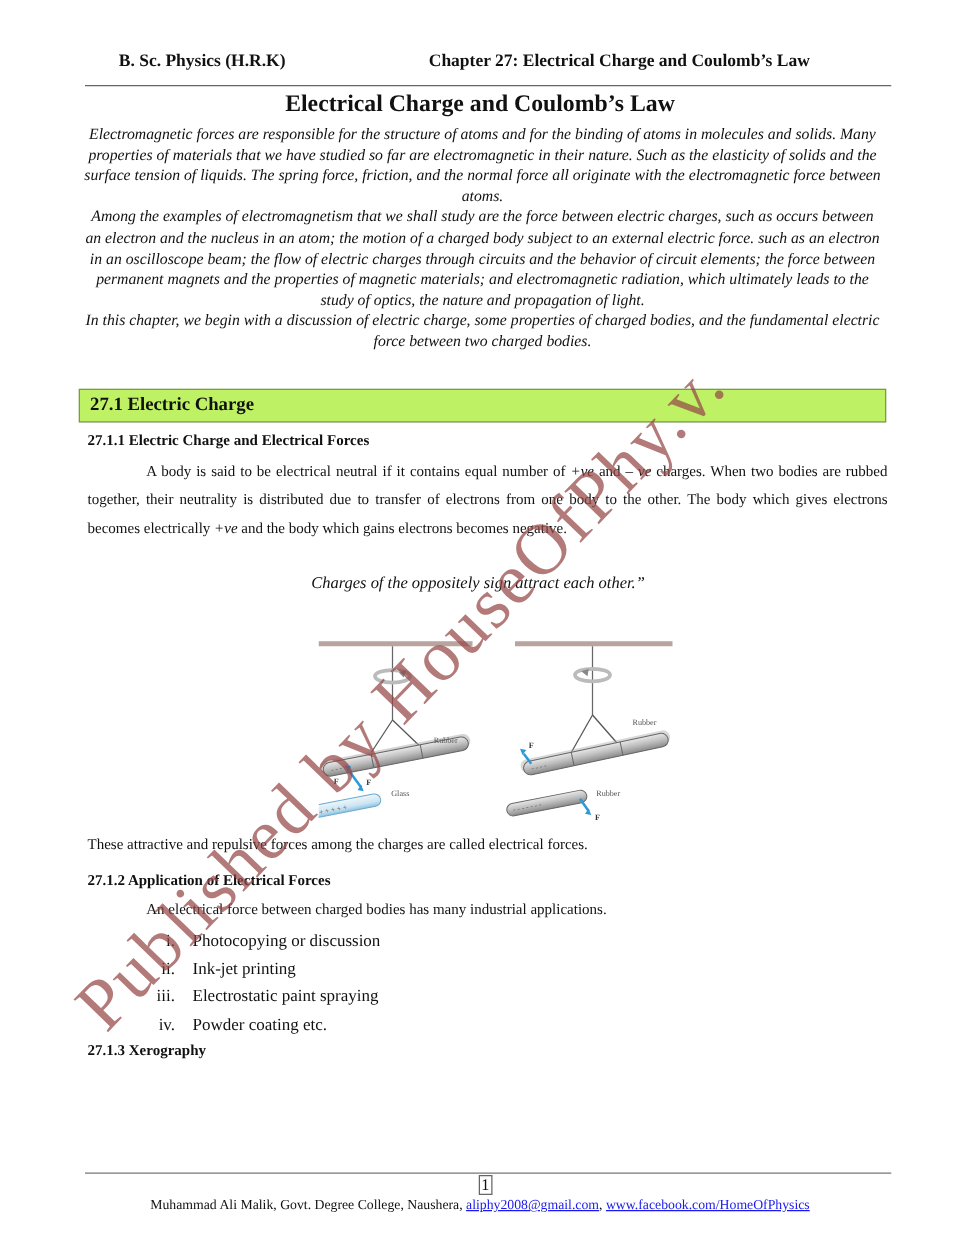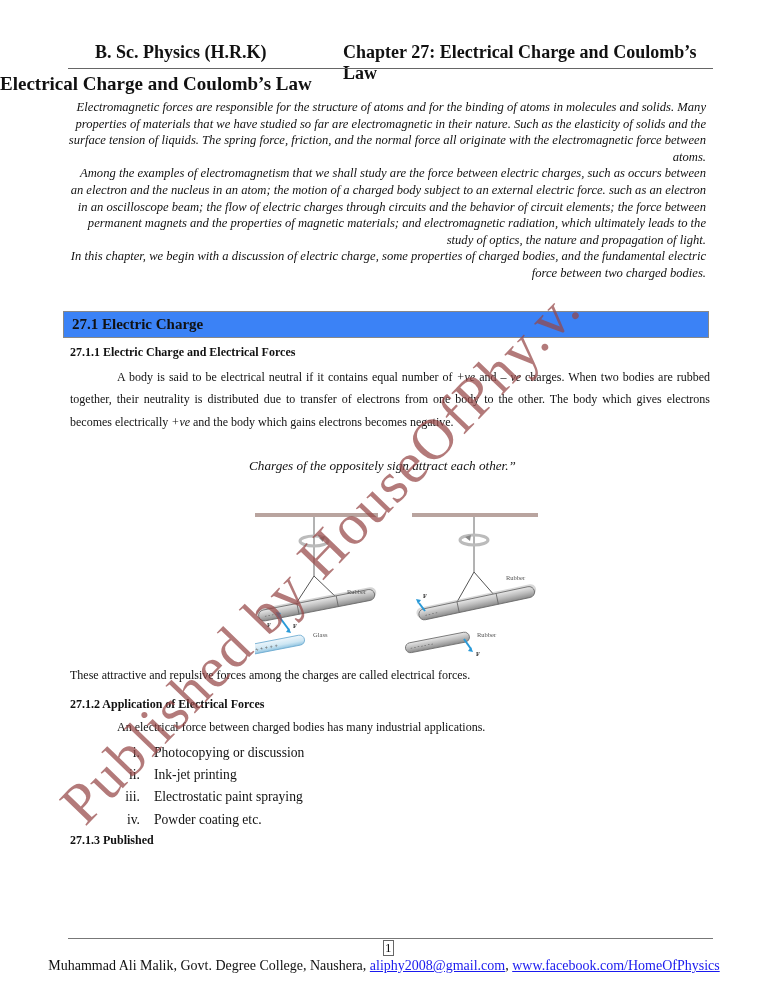--- a/index.html
+++ b/index.html
@@ -3,37 +3,37 @@
   <meta charset="utf-8">
   <style>
     html, body { margin: 0; padding: 0; background: #ffffff; }
     body {
       width: 768px; height: 994px; position: relative; overflow: hidden;
       font-family: "Liberation Serif", "DejaVu Serif", serif; color: #111;
     }
     .page { position: absolute; left: 0; top: 0; width: 768px; height: 994px; }
     .header {
       position: absolute; left: 68px; top: 42px; width: 645px; height: 24px;
-      font-family: "Liberation Serif", serif; font-weight: bold; font-size: 18px;
+      font-family: "Liberation Serif", serif; font-weight: bold; font-size: 14px;
     }
     .header .left { position: absolute; left: 27px; top: 0; }
     .header .right { position: absolute; left: 275px; top: 0; }
     .header-rule { position: absolute; left: 68px; top: 68px; width: 645px; height: 1px; background: #666; }
     .title {
-      position: absolute; left: 0; top: 73px; width: 768px; text-align: left;
+      position: absolute; left: 0; top: 73px; width: 768px; text-align: center;
       font-weight: bold; font-size: 19px;
     }
     .intro {
-      position: absolute; left: 66px; top: 99px; width: 640px; text-align: right;
+      position: absolute; left: 66px; top: 99px; width: 640px; text-align: center;
       font-style: italic; font-size: 12.6px; line-height: 16.6px;
     }
     .intro p { margin: 0; }
     .section-box {
       position: absolute; left: 63px; top: 311px; width: 646px; height: 27px;
-      background: #3b82f6; border: 1px solid #888; box-sizing: border-box;
+      background: #bef264; border: 1px solid #888; box-sizing: border-box;
     }
     .section-box span {
       position: absolute; left: 8px; top: 4px; font-weight: bold; font-size: 15px;
     }
     .h3 { position: absolute; font-weight: bold; font-size: 12px; }
     .body-text { position: absolute; font-size: 12px; line-height: 22.4px; text-align: justify; }
     .indent { text-indent: 47px; }
     .ital { font-style: italic; }
     .quote {
       position: absolute; left: 249px; top: 455px; font-style: italic; font-size: 13.2px; line-height: 22px;
@@ -41,21 +41,21 @@
     .figure { position: absolute; left: 255px; top: 512px; width: 310px; height: 148px; }
     .list-item { position: absolute; font-size: 13.6px; }
     .list-item .num { position: absolute; width: 30px; text-align: right; }
     .list-item .txt { position: absolute; left: 44px; white-space: nowrap; }
     .footer-rule { position: absolute; left: 68px; top: 938px; width: 645px; height: 1px; background: #777; }
     .page-num {
       position: absolute; left: 383px; top: 940px; font-size: 13px; border: 1px solid #666;
       padding: 0 1px; line-height: 14px;
     }
     .footer {
-      position: absolute; left: 0; top: 958px; width: 768px; text-align: center; font-size: 14px;
+      position: absolute; left: 0; top: 958px; width: 768px; text-align: center; font-size: 11px;
     }
     .footer a { color: #1a1aee; text-decoration: underline; }
     .watermark {
       position: absolute; pointer-events: none; color: rgba(150, 70, 70, 0.72);
       font-family: "Liberation Serif", serif; font-size: 58px; white-space: nowrap;
       transform-origin: left bottom; transform: rotate(-46deg);
       left: 95px; top: 770px;
       letter-spacing: 2px;
     }
   </style>
@@ -177,21 +177,21 @@
   </div>
   <div class="list-item" style="left:110px; top:789px;">
     <span class="num">iii.</span>
     <span class="txt">Electrostatic paint spraying</span>
   </div>
   <div class="list-item" style="left:110px; top:812px;">
     <span class="num">iv.</span>
     <span class="txt">Powder coating etc.</span>
   </div>
 
-  <div class="h3" style="left:70px; top:833px;">27.1.3 Published</div>
+  <div class="h3" style="left:70px; top:833px;">27.1.3 Xerography</div>
 
   <div class="footer-rule"></div>
   <div class="page-num">1</div>
   <div class="footer">
     <span>Muhammad Ali Malik, Govt. Degree College, Naushera, </span><a>aliphy2008@gmail.com</a><span>, </span><a>www.facebook.com/HomeOfPhysics</a>
   </div>
 
   <div class="watermark">Published by HouseOfPhy.v.</div>
 </div>
 

